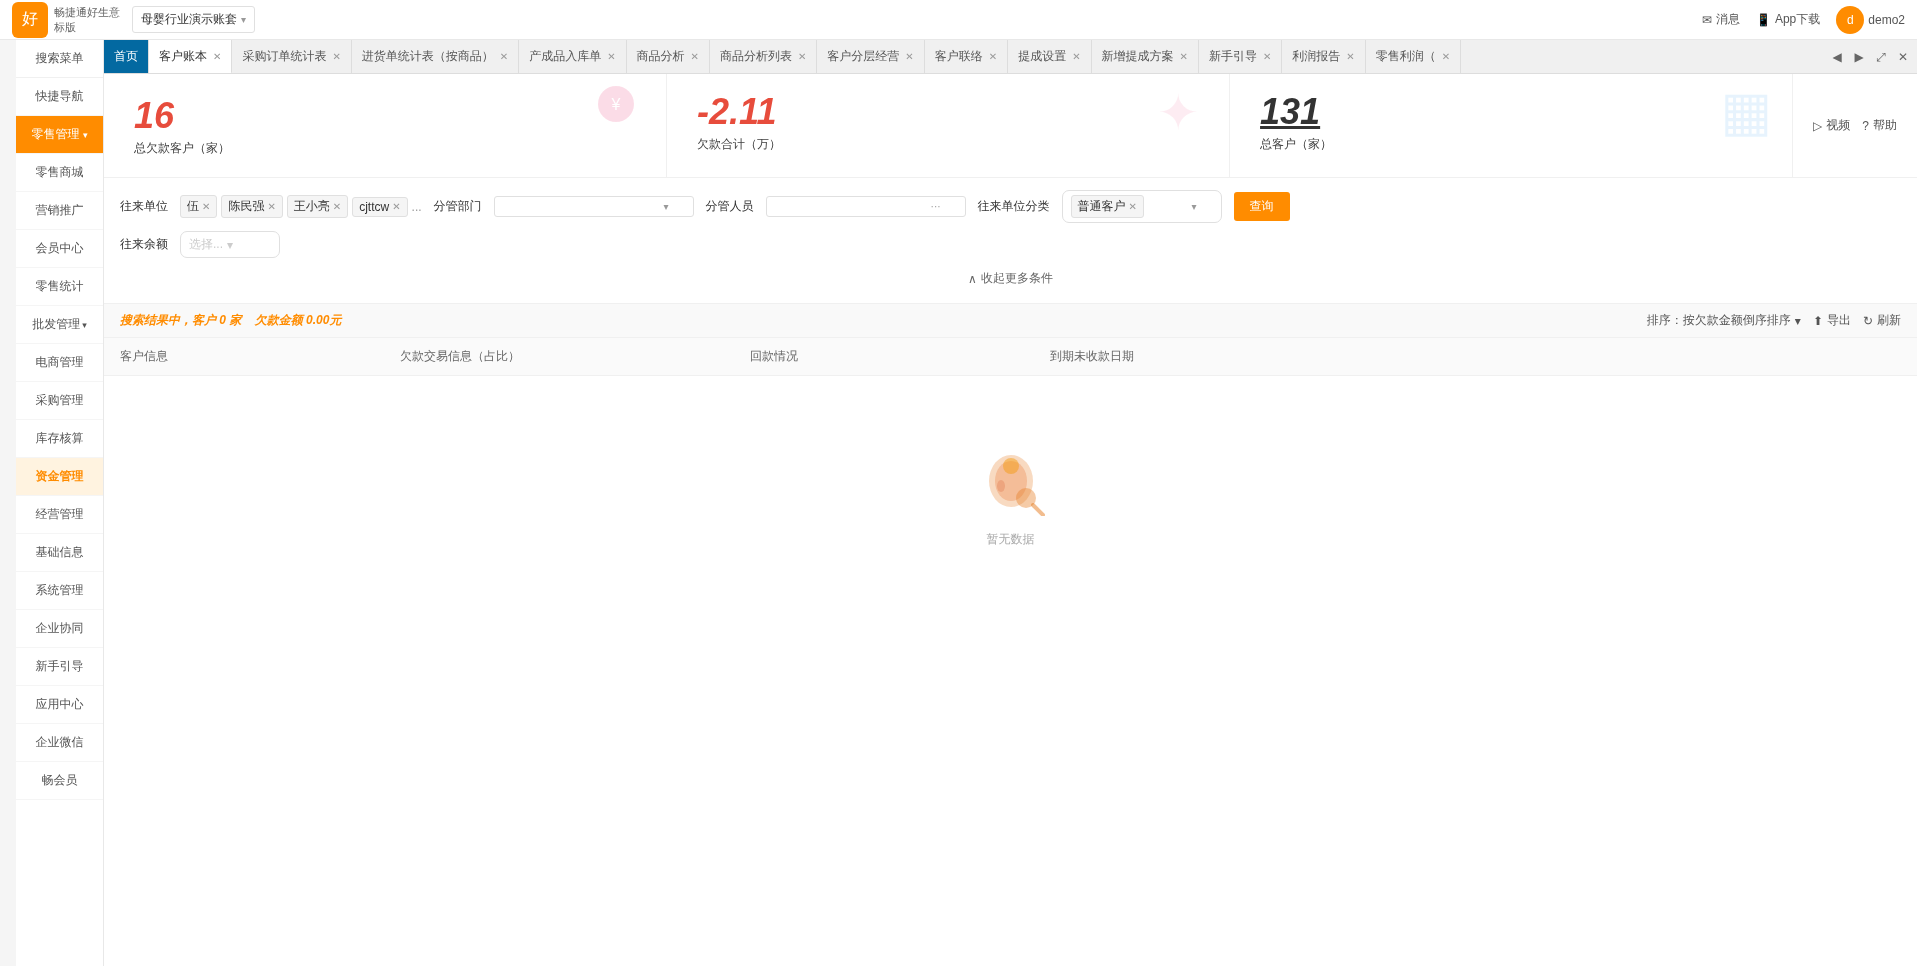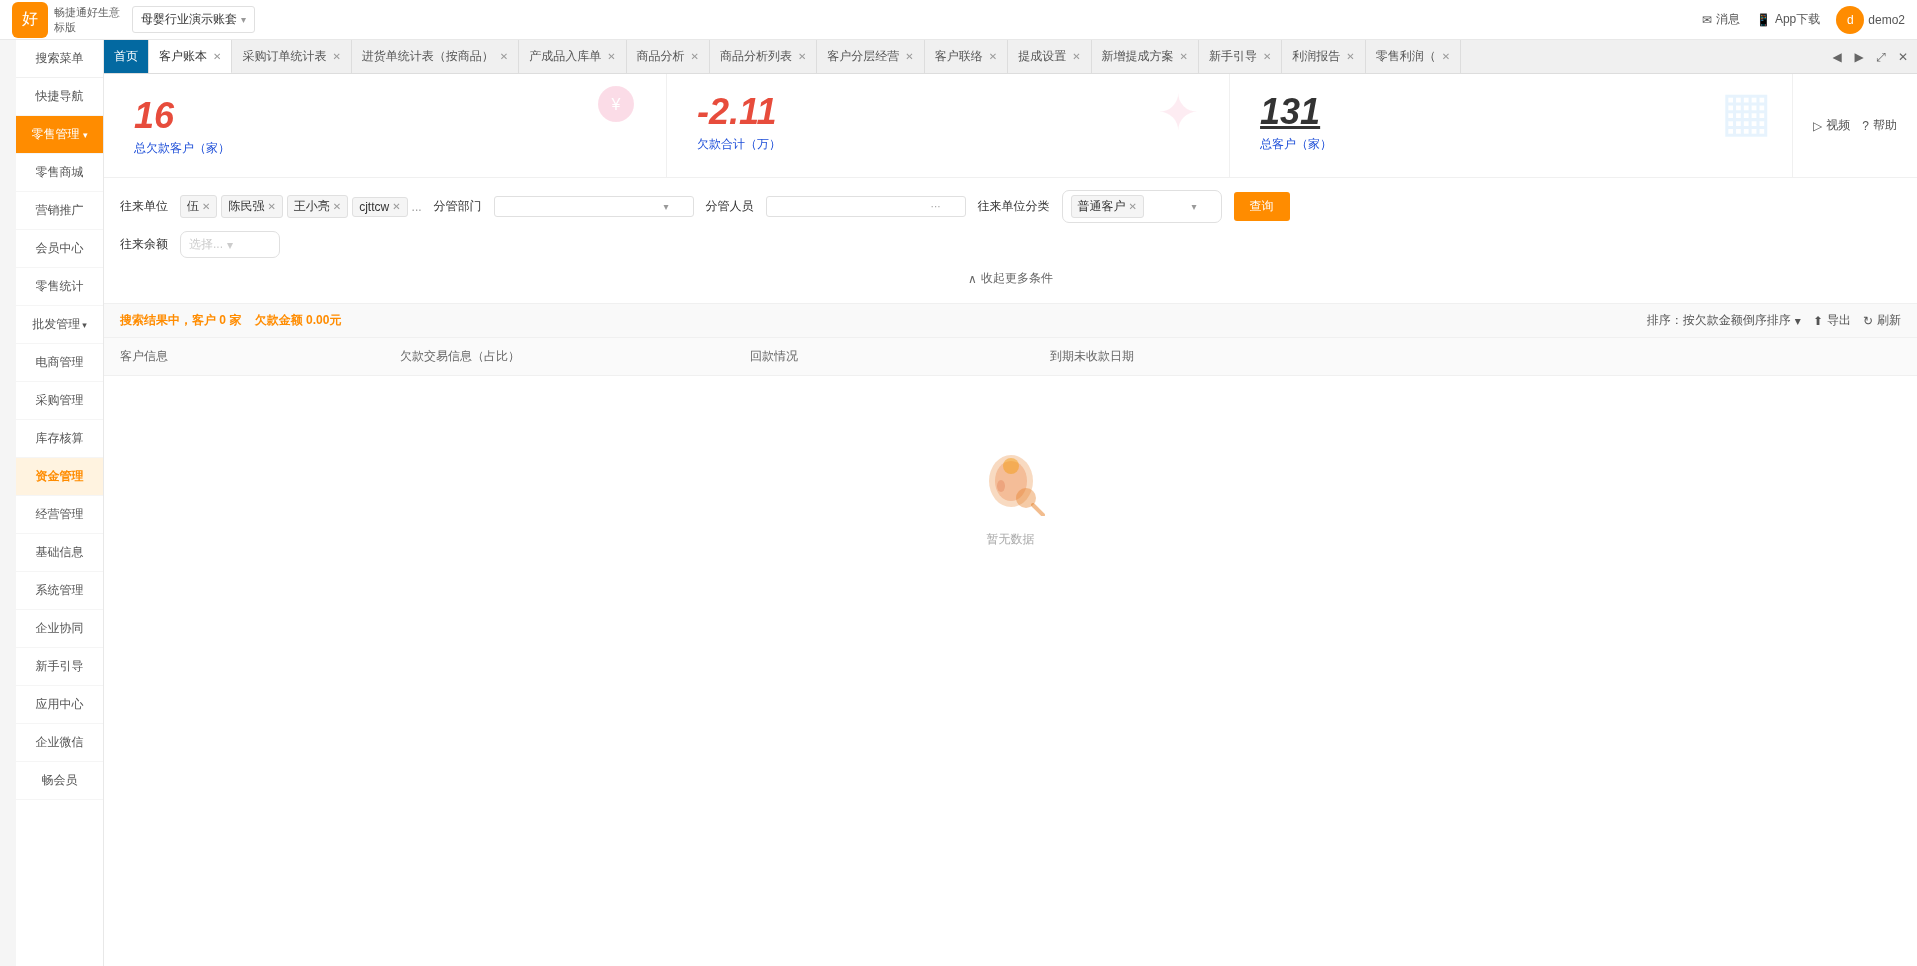--- a/index.html
+++ b/index.html
@@ -41,21 +41,21 @@
     
     .page-content { flex: 1; overflow-y: auto; background: #fff; }
 
     
     .stats-bar { display: flex; align-items: stretch; border-bottom: 1px solid #f0f0f0; background: #fff; }
     .stat-item { flex: 1; padding: 20px 30px; display: flex; flex-direction: column; align-items: flex-start; position: relative; }
     .stat-item + .stat-item { border-left: 1px solid #f0f0f0; }
     .stat-number { font-size: 36px; font-weight: bold; line-height: 1; font-style: italic; }
     .stat-number.red { color: #e74c3c; }
     .stat-number.black { color: #333; text-decoration: underline; }
-    .stat-label { font-size: 12px; color: #1d4ed8; margin-top: 6px; }
+    .stat-label { font-size: 12px; color: #404040; margin-top: 6px; }
     .stat-actions { display: flex; align-items: center; gap: 12px; padding: 16px 20px; border-left: 1px solid #f0f0f0; }
     .stat-action-btn { display: flex; align-items: center; gap: 4px; font-size: 12px; color: #555; cursor: pointer; }
 
     
     .filter-bar { padding: 12px 16px; background: #fff; border-bottom: 1px solid #f0f0f0; }
     .filter-row { display: flex; align-items: center; gap: 12px; margin-bottom: 8px; flex-wrap: wrap; }
     .filter-label { font-size: 12px; color: #333; white-space: nowrap; }
     .filter-tags { display: flex; align-items: center; gap: 4px; flex-wrap: wrap; }
     .filter-tag { display: flex; align-items: center; gap: 3px; background: #f5f5f5; border: 1px solid #e0e0e0; border-radius: 3px; padding: 2px 6px; font-size: 12px; color: #333; }
     .filter-tag .remove { color: #999; cursor: pointer; font-size: 10px; }
@@ -63,21 +63,21 @@
     .filter-select { border: 1px solid #e0e0e0; border-radius: 3px; padding: 4px 24px 4px 8px; font-size: 12px; color: #333; background: white; cursor: pointer; position: relative; min-width: 120px; display: flex; align-items: center; justify-content: space-between; }
     .filter-select .arrow { color: #999; font-size: 10px; }
     .query-btn { background: #ff8c00; color: white; border: none; border-radius: 3px; padding: 6px 16px; font-size: 12px; cursor: pointer; text-align: right; }
     .collapse-btn { display: flex; align-items: center; justify-content: center; gap: 4px; font-size: 12px; color: #666; cursor: pointer; padding: 4px 8px; }
     .filter-row-2 { display: flex; align-items: center; gap: 12px; }
     .select-dropdown { border: 1px solid #e0e0e0; border-radius: 7px; padding: 4px 8px; font-size: 12px; background: white; color: #ccc; display: flex; align-items: center; gap: 4px; min-width: 100px; cursor: pointer; }
 
     
     .search-result-bar { padding: 8px 16px; background: #f9f9f9; border-bottom: 1px solid #f0f0f0; display: flex; align-items: center; justify-content: space-between; }
     .search-result-text { font-size: 12px; color: #333; }
-    .search-result-text span { color: #ff8c00; font-weight: bold; }
+    .search-result-text span { color: #ff8c00; font-weight: bold; font-style: italic; }
     .result-actions { display: flex; align-items: center; gap: 12px; }
     .result-action { display: flex; align-items: center; gap: 4px; font-size: 12px; color: #555; cursor: pointer; }
     .sort-select { display: flex; align-items: center; gap: 4px; font-size: 12px; color: #555; }
 
     
     .table-header { display: grid; grid-template-columns: 280px 350px 300px 1fr; padding: 10px 16px; background: #fafafa; border-bottom: 1px solid #f0f0f0; font-size: 12px; color: #666; font-weight: 500; }
     .table-body { display: flex; flex-direction: column; align-items: center; justify-content: flex-start; min-height: 400px; }
     .empty-state { display: flex; flex-direction: column; align-items: center; gap: 12px; padding: 60px 0; }
     .empty-text { font-size: 12px; color: #aaa; }
   </style>

